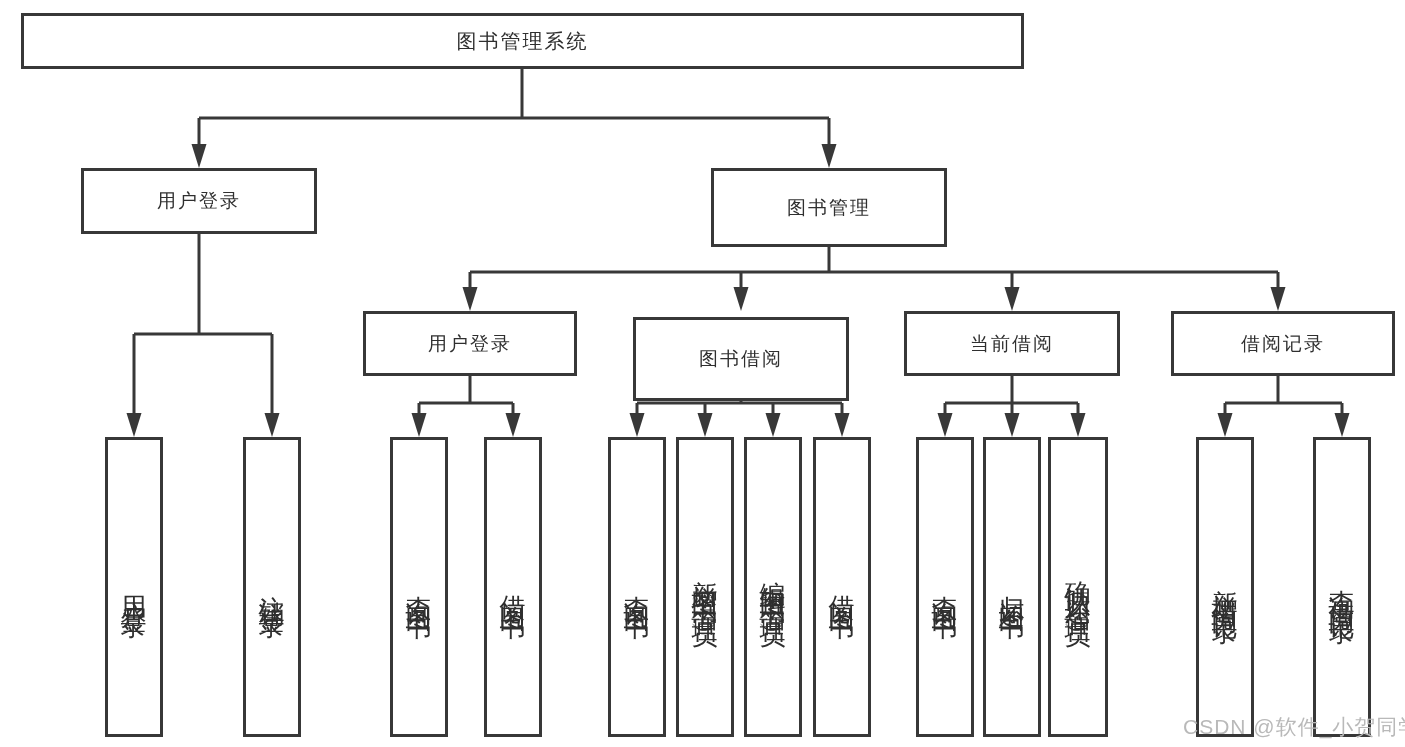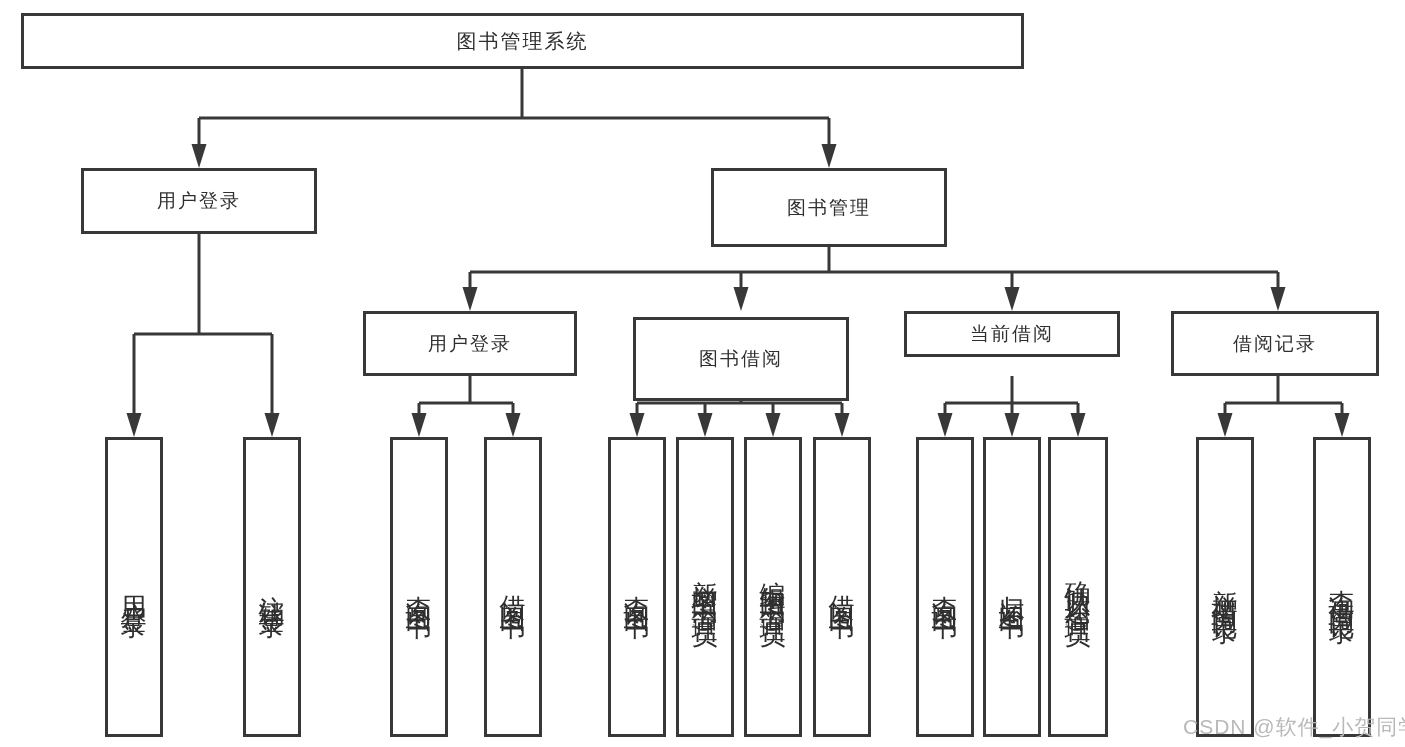--- a/index.html
+++ b/index.html
@@ -98,22 +98,22 @@
     </g>
   </svg>
 
   <div class="node h-node root-node" style="left:21px; top:13px; width:1003px; height:56px;">图书管理系统</div>
 
   <div class="node h-node" style="left:81px; top:168px; width:236px; height:66px;">用户登录</div>
   <div class="node h-node" style="left:711px; top:168px; width:236px; height:79px;">图书管理</div>
 
   <div class="node h-node" style="left:363px; top:311px; width:214px; height:65px;">用户登录</div>
   <div class="node h-node" style="left:633px; top:317px; width:216px; height:84px;">图书借阅</div>
-  <div class="node h-node" style="left:904px; top:311px; width:216px; height:46px;">当前借阅</div>
-  <div class="node h-node" style="left:1171px; top:311px; width:208px; height:65px;">借阅记录</div>
+  <div class="node h-node" style="left:904px; top:311px; width:216px; height:65px;">当前借阅</div>
+  <div class="node h-node" style="left:1171px; top:311px; width:224px; height:65px;">借阅记录</div>
 
   <div class="node leaf" style="left:105px; top:437px; width:58px; height:300px;">用户登录</div>
   <div class="node leaf" style="left:243px; top:437px; width:58px; height:300px;">注销登录</div>
 
   <div class="node leaf" style="left:390px; top:437px; width:58px; height:300px;">查询图书</div>
   <div class="node leaf" style="left:484px; top:437px; width:58px; height:300px;">借阅图书</div>
 
   <div class="node leaf" style="left:608px; top:437px; width:58px; height:300px;">查询图书</div>
   <div class="node leaf" style="left:676px; top:437px; width:58px; height:300px;">新增图书（管理员）</div>
   <div class="node leaf" style="left:744px; top:437px; width:58px; height:300px;">编辑图书（管理员）</div>

